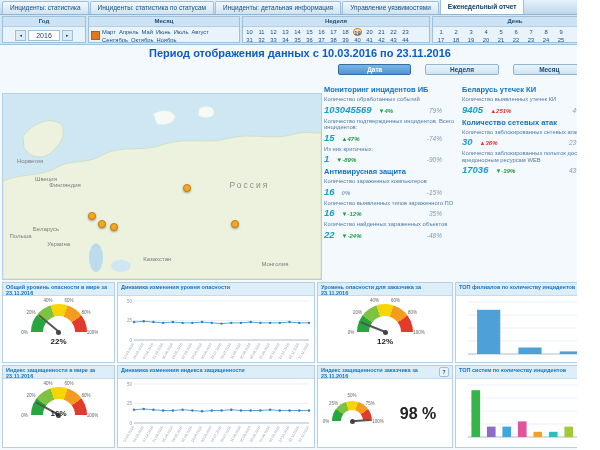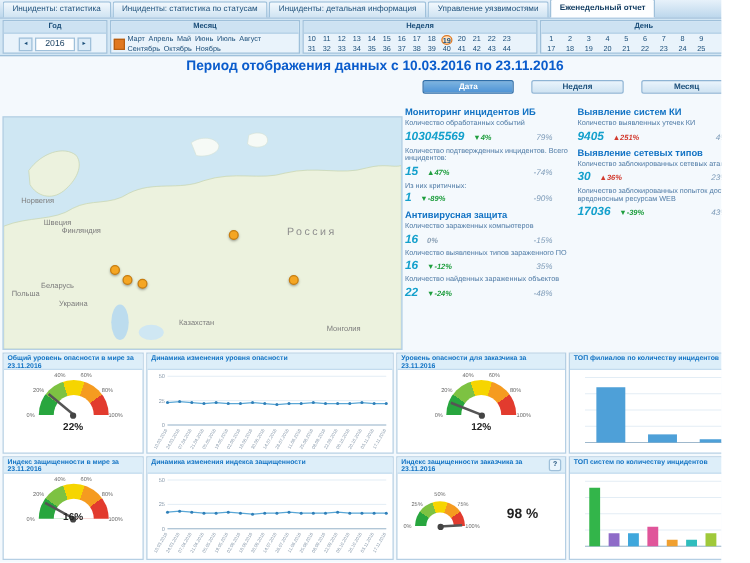--- a/index.html
+++ b/index.html
@@ -64,21 +64,21 @@
   .help{width:8px;height:8px;border:1px solid #9fc0da;background:#eaf4fc;color:#1c4f7a;font-size:5.5px;line-height:8px;text-align:center;border-radius:2px;flex:0 0 auto;cursor:pointer;}
   .r1{top:282px;height:81px;}
   .r2{top:365px;height:83px;}
   .c1{left:2px;width:113px;}
   .c2{left:117px;width:198px;}
   .c3{left:317px;width:136px;}
   .c4{left:455px;width:143px;}
 
   .g-tick{position:absolute;font-size:4.5px;color:#666;transform:translate(-50%,-50%);}
   .g-val{position:absolute;text-align:center;font-size:8px;font-weight:bold;color:#222;}
-  .g-val.side{font-size:11px;}
+  .g-val.side{font-size:16px;}
 </style>
 </head>
 <body>
 
 <div id="app">
 
   <div class="tabbar">
     <div class="tab">Инциденты: статистика</div>
     <div class="tab">Инциденты: статистика по статусам</div>
     <div class="tab">Инциденты: детальная информация</div>
@@ -267,32 +267,32 @@
           <div class="m-row">
             <span class="m-value">22</span>
             <span class="m-delta" style="color: rgb(30, 158, 62);">▼-24%</span>
             <span class="m-sec">-48%</span>
           </div>
         </div>
       </div>
   </div>
 
   <div class="mcol mcol2">
-    <div class="sec-title">Выявление систем КИ</div>
+    <div class="sec-title">Беларусь утечек КИ</div>
     <div>
         <div class="metric">
           <div class="m-label">Количество выявленных утечек КИ</div>
           <div class="m-row">
             <span class="m-value">9405</span>
             <span class="m-delta" style="color: rgb(210, 58, 46);">▲251%</span>
             <span class="m-sec">4%</span>
           </div>
         </div>
       </div>
-    <div class="sec-title">Выявление сетевых типов</div>
+    <div class="sec-title">Количество сетевых атак</div>
     <div>
         <div class="metric">
           <div class="m-label">Количество заблокированных сетевых атак</div>
           <div class="m-row">
             <span class="m-value">30</span>
             <span class="m-delta" style="color: rgb(210, 58, 46);">▲36%</span>
             <span class="m-sec">23%</span>
           </div>
         </div>
         <div class="metric">

